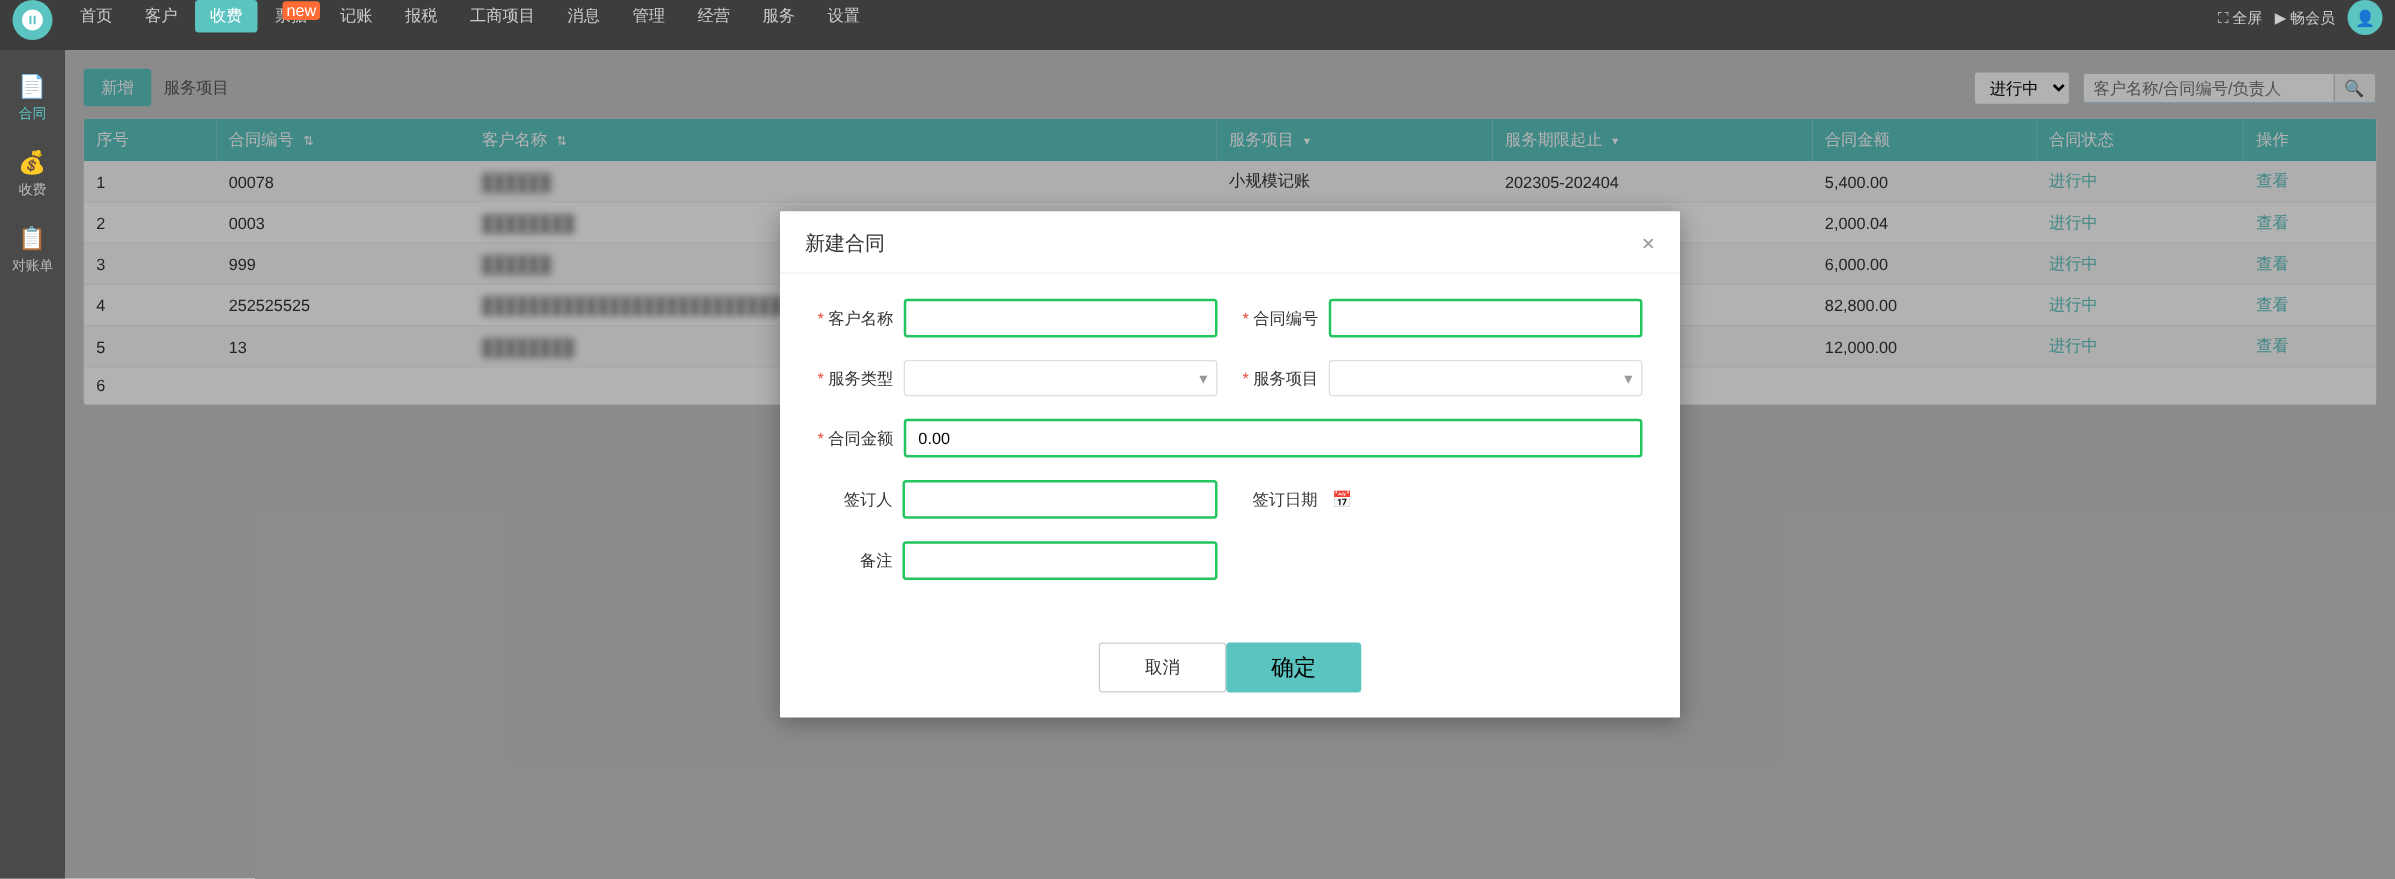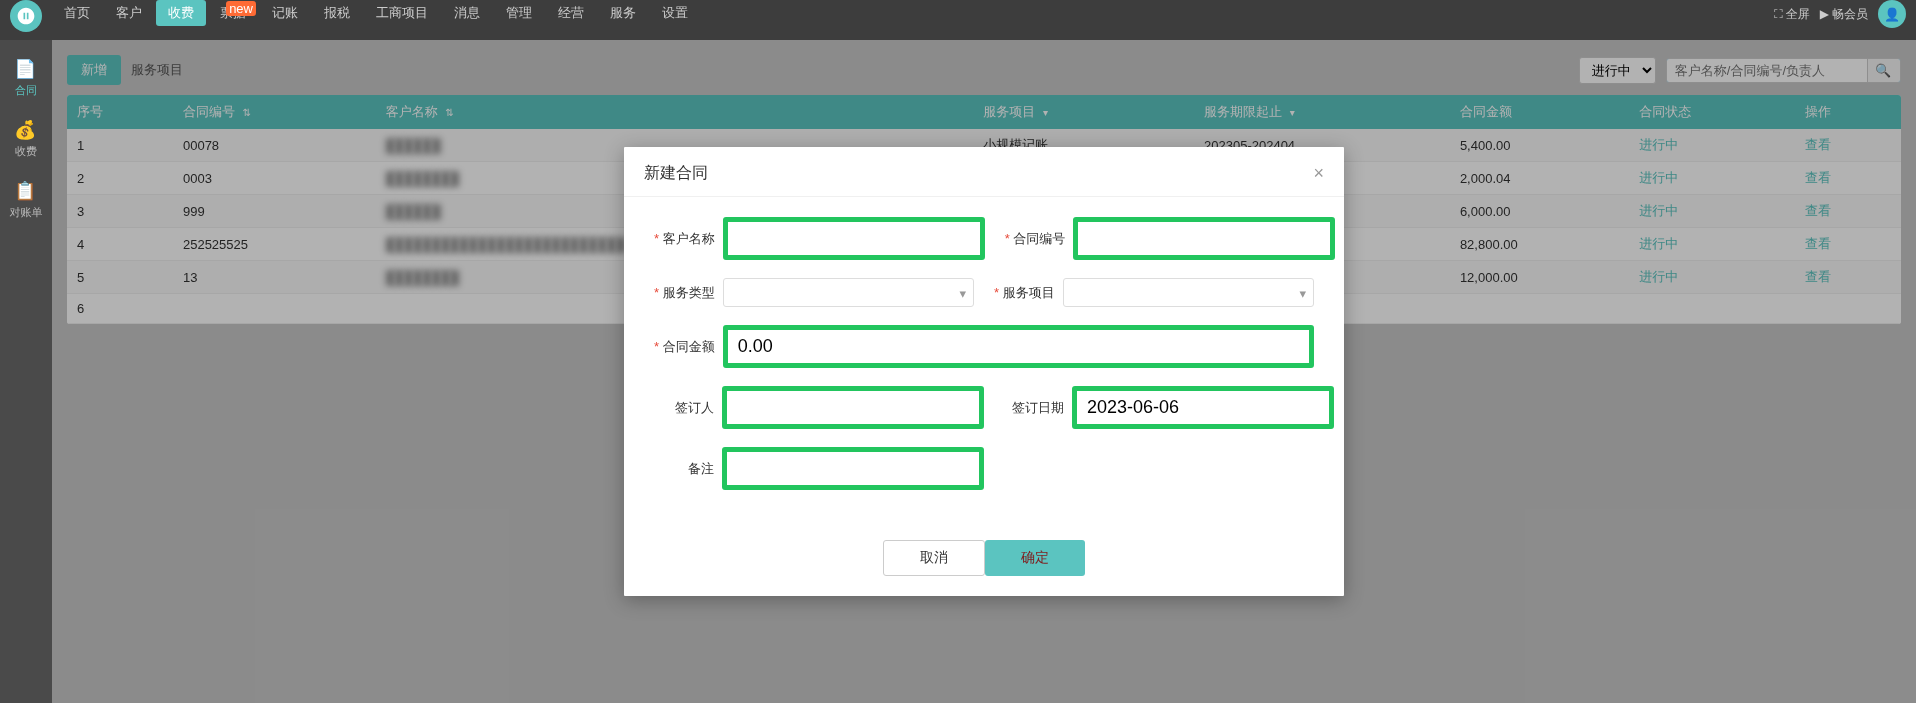--- a/index.html
+++ b/index.html
@@ -116,37 +116,37 @@
       padding: 16px 20px 12px; border-bottom: 1px solid #f0f0f0; display: flex; align-items: center; justify-content: space-between;
     }
     .modal-title { font-size: 16px; color: #333; font-weight: 500; }
     .modal-close { cursor: pointer; color: #999; font-size: 18px; }
     .modal-body { padding: 20px 30px; }
     .form-row { display: flex; gap: 20px; margin-bottom: 18px; }
     .form-group { flex: 1; display: flex; align-items: center; gap: 8px; }
     .form-label { font-size: 13px; color: #333; white-space: nowrap; min-width: 60px; text-align: right; }
     .form-label.required::before { content: "* "; color: #e74c3c; }
     .form-input {
-      flex: 1; border: 5px solid #22c55e; border-radius: 3px; padding: 6px 10px; font-size: 18px; outline: none;
+      flex: 1; border: 2px solid #22c55e; border-radius: 3px; padding: 6px 10px; font-size: 13px; outline: none;
     }
     .form-select-wrap { flex: 1; position: relative; }
     .form-select-wrap select {
       width: 100%; border: 1px solid #ddd; border-radius: 3px; padding: 6px 28px 6px 10px; font-size: 13px; outline: none; appearance: none; background: #fff; cursor: pointer;
     }
     .form-select-wrap::after {
       content: "▾"; position: absolute; right: 8px; top: 50%; transform: translateY(-50%); color: #999; pointer-events: none;
     }
     .modal-footer {
       padding: 12px 20px 20px; display: flex; justify-content: center; 
     }
     .btn-cancel {
       padding: 8px 36px; border: 1px solid #ccc; border-radius: 3px; background: #fff; cursor: pointer; font-size: 14px; color: #333;
     }
     .btn-confirm {
-      padding: 8px 36px; border: none; border-radius: 3px; background: #5bc4c0; cursor: pointer; font-size: 14px; color: #7f1d1d;
+      padding: 8px 36px; border: none; border-radius: 3px; background: #5bc4c0; cursor: pointer; font-size: 18px; color: #000000;
     }
     .calendar-icon { color: #bbb; cursor: pointer; margin-left: 4px; }
   </style>
 </head>
 <body>
 
 <div class="top-nav">
   <div class="top-nav-logo">
     <svg viewBox="0 0 24 24" fill="white">
         <path d="M12 2C6.48 2 2 6.48 2 12s4.48 10 10 10 10-4.48 10-10S17.52 2 12 2zm-1 14H9V8h2v8zm4 0h-2V8h2v8z"></path>
@@ -354,21 +354,20 @@
             </div>
           </div>
 
           <div class="form-row">
             <div class="form-group">
               <span class="form-label">签订人</span>
               <input class="form-input" type="text" style="">
             </div>
             <div class="form-group">
               <span class="form-label">签订日期</span>
-              <input class="form-input" type="text" value="2023-06-06" style="">
               <span class="calendar-icon">📅</span>
             </div>
           </div>
 
           <div class="form-row">
             <div class="form-group">
               <span class="form-label">备注</span>
               <input class="form-input" type="text" style="flex: 1 1 0%;">
             </div>
             <div style="flex:1"></div>

